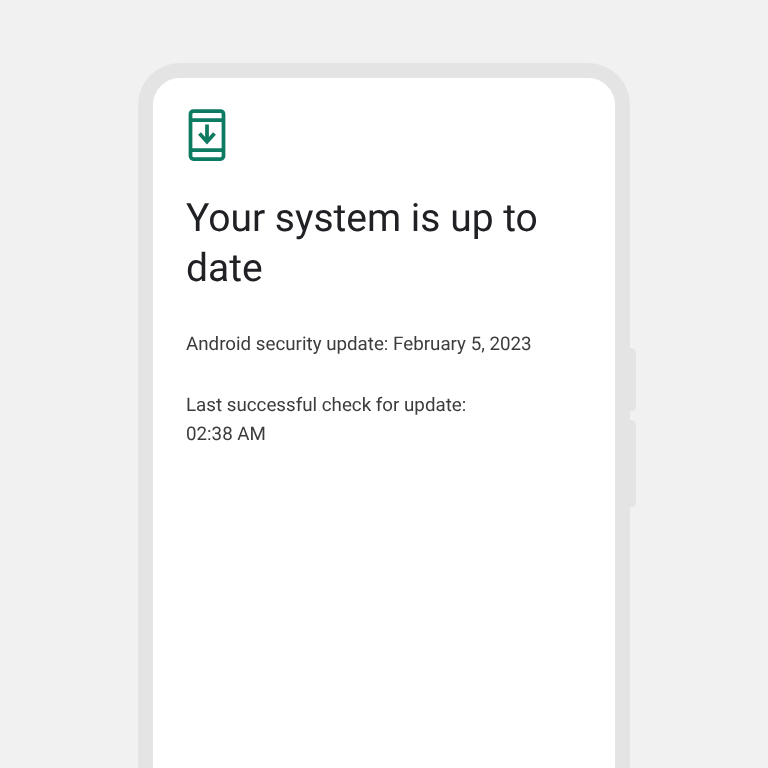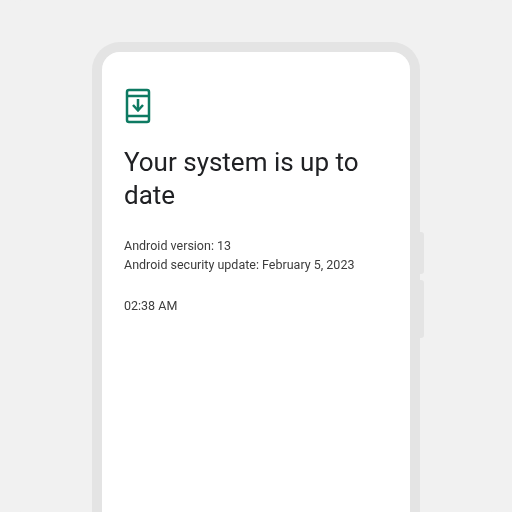--- a/index.html
+++ b/index.html
@@ -54,21 +54,21 @@
       top: 238px;
       width: 4px;
       height: 58px;
       background: #e4e4e4;
       border-radius: 0 3px 3px 0;
     }
     .screen {
       width: 100%;
       height: 100%;
       background: #fff;
-      padding: 36px 22px;
+      padding: 20px 22px;
     }
     .icon-wrap {
       margin-bottom: 18px;
     }
     .title {
       font-size: 26px;
       font-weight: 400;
       color: #202124;
       line-height: 1.25;
       letter-spacing: 0;
@@ -98,24 +98,24 @@
           <svg width="28" height="36" viewBox="0 0 28 36">
             <rect x="3" y="2" width="22" height="32" rx="2" ry="2" fill="none" stroke="#0d7a62" stroke-width="2.5"></rect>
             <line x1="3" y1="8" x2="25" y2="8" stroke="#0d7a62" stroke-width="2.5"></line>
             <line x1="3" y1="28" x2="25" y2="28" stroke="#0d7a62" stroke-width="2.5"></line>
             <line x1="14" y1="11" x2="14" y2="22" stroke="#0d7a62" stroke-width="2.5"></line>
             <polyline points="9,17 14,22.5 19,17" fill="none" stroke="#0d7a62" stroke-width="2.5" stroke-linecap="butt" stroke-linejoin="miter"></polyline>
           </svg>
         </div>
         <h1 class="title">Your system is up to date</h1>
         <div class="info-block">
-          <div class="info-line">Android version: 13</div>
           <div class="info-line">Android security update: February 5, 2023</div>
         </div>
         <div class="info-block">
+          <div class="info-line">Last successful check for update:</div>
           <div class="info-line">02:38 AM</div>
         </div>
       </div>
     </div>
     <div class="side-button-1"></div>
     <div class="side-button-2"></div>
   </div>
 </div>
 
 </body></html>

